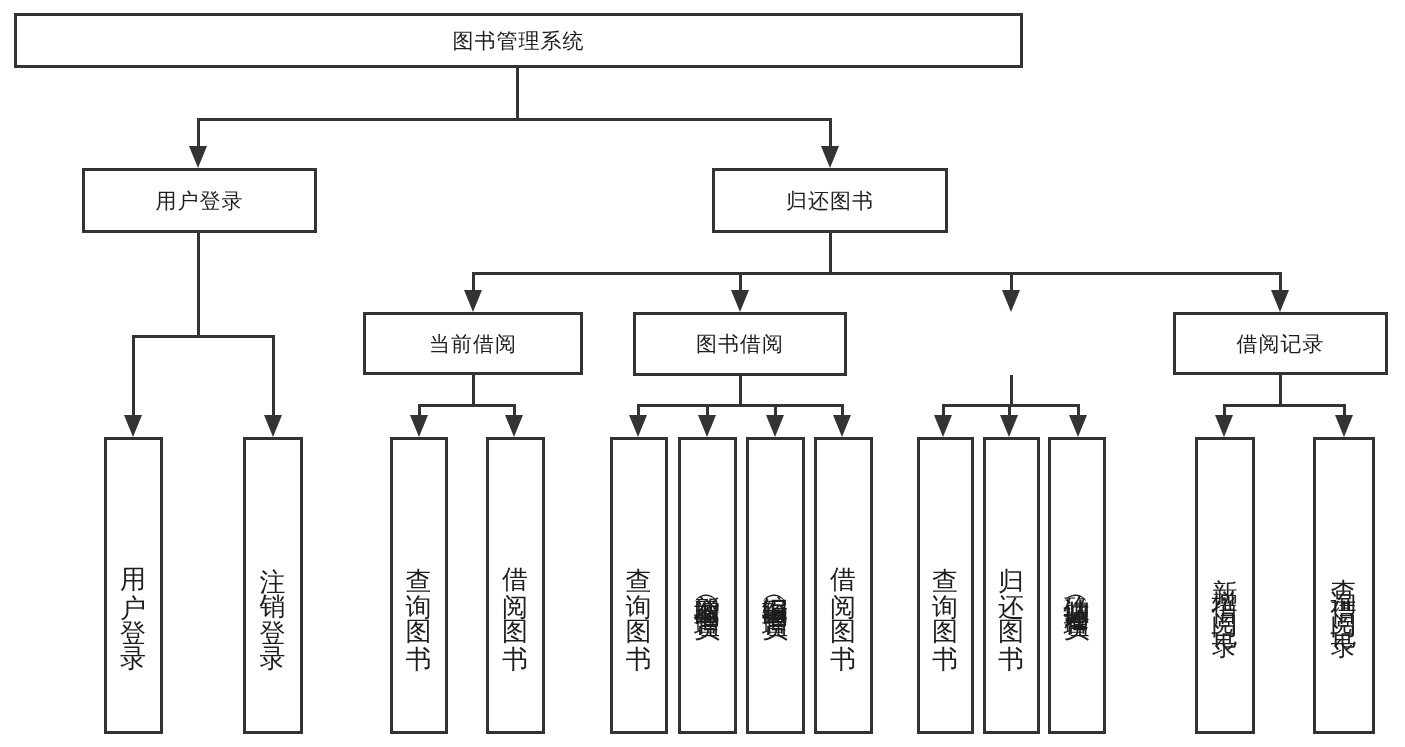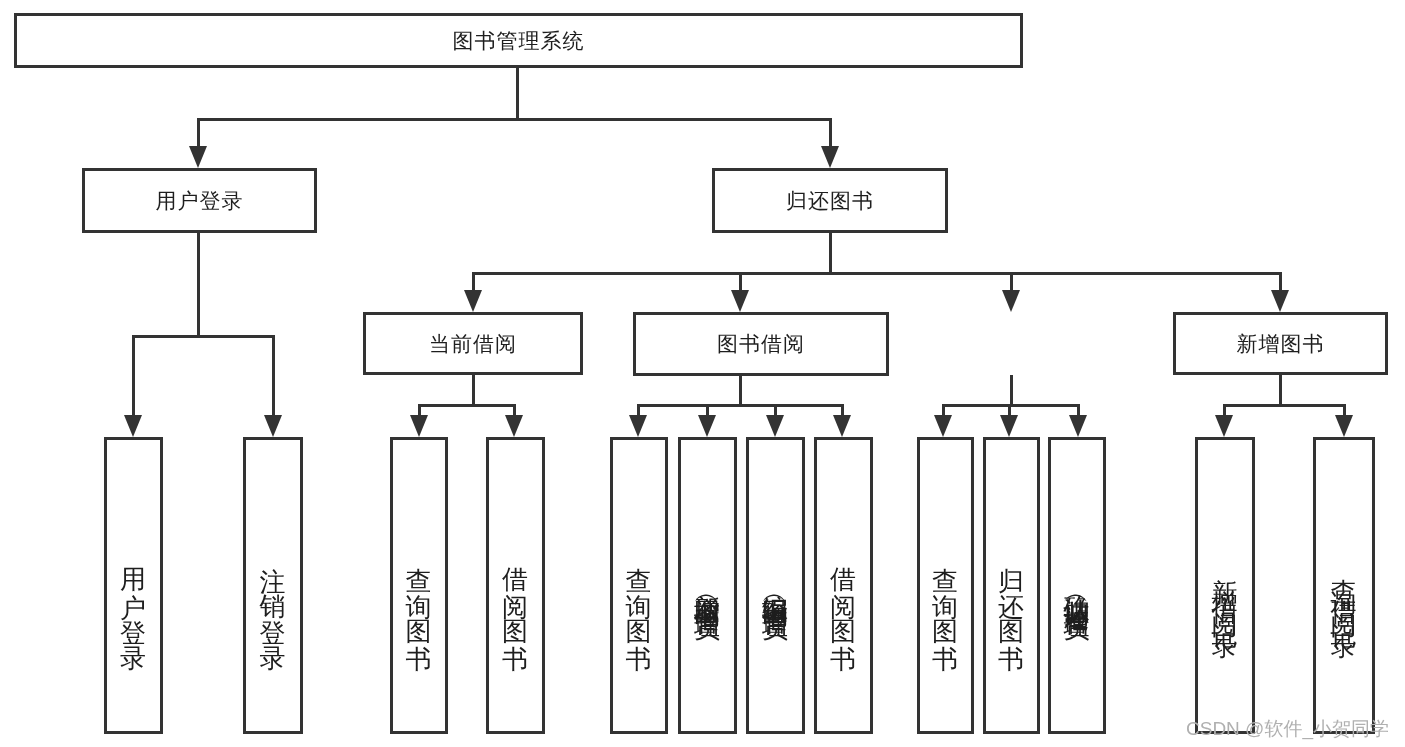--- a/index.html
+++ b/index.html
@@ -67,25 +67,25 @@
   <div class="line" style="left:739px;top:272px;width:3px;height:20px;"></div>
   <div class="arrow" style="left:731px;top:290px;"></div>
   <div class="line" style="left:1010px;top:272px;width:3px;height:20px;"></div>
   <div class="arrow" style="left:1002px;top:290px;"></div>
   <div class="line" style="left:1279px;top:272px;width:3px;height:20px;"></div>
   <div class="arrow" style="left:1271px;top:290px;"></div>
 
   <div class="box hbox" style="left:363px;top:312px;width:220px;height:63px;">
     <span>当前借阅</span>
   </div>
-  <div class="box hbox" style="left:633px;top:312px;width:256px;height:64px;">
+  <div class="box hbox" style="left:633px;top:312px;width:214px;height:64px;">
     <span>图书借阅</span>
   </div>
   <div class="box hbox" style="left:1173px;top:312px;width:215px;height:63px;">
-    <span>新增图书</span>
+    <span>借阅记录</span>
   </div>
 
   <div class="line" style="left:472px;top:375px;width:3px;height:32px;"></div>
   <div class="line" style="left:418px;top:404px;width:98px;height:3px;"></div>
   <div class="line" style="left:418px;top:404px;width:3px;height:15px;"></div>
   <div class="arrow" style="left:410px;top:415px;"></div>
   <div class="line" style="left:513px;top:404px;width:3px;height:15px;"></div>
   <div class="arrow" style="left:505px;top:415px;"></div>
 
   <div class="line" style="left:739px;top:375px;width:3px;height:32px;"></div>
@@ -152,15 +152,14 @@
     <span>确认归还（管理员）</span>
   </div>
 
   <div class="box vbox ls6" style="left:1195px;top:437px;width:60px;height:297px;">
     <span>新增借阅记录</span>
   </div>
   <div class="box vbox ls6" style="left:1313px;top:437px;width:62px;height:297px;">
     <span>查询借阅记录</span>
   </div>
 
-  <div class="watermark">CSDN @软件_小贺同学</div>
 
 </div>
 
 </body></html>

